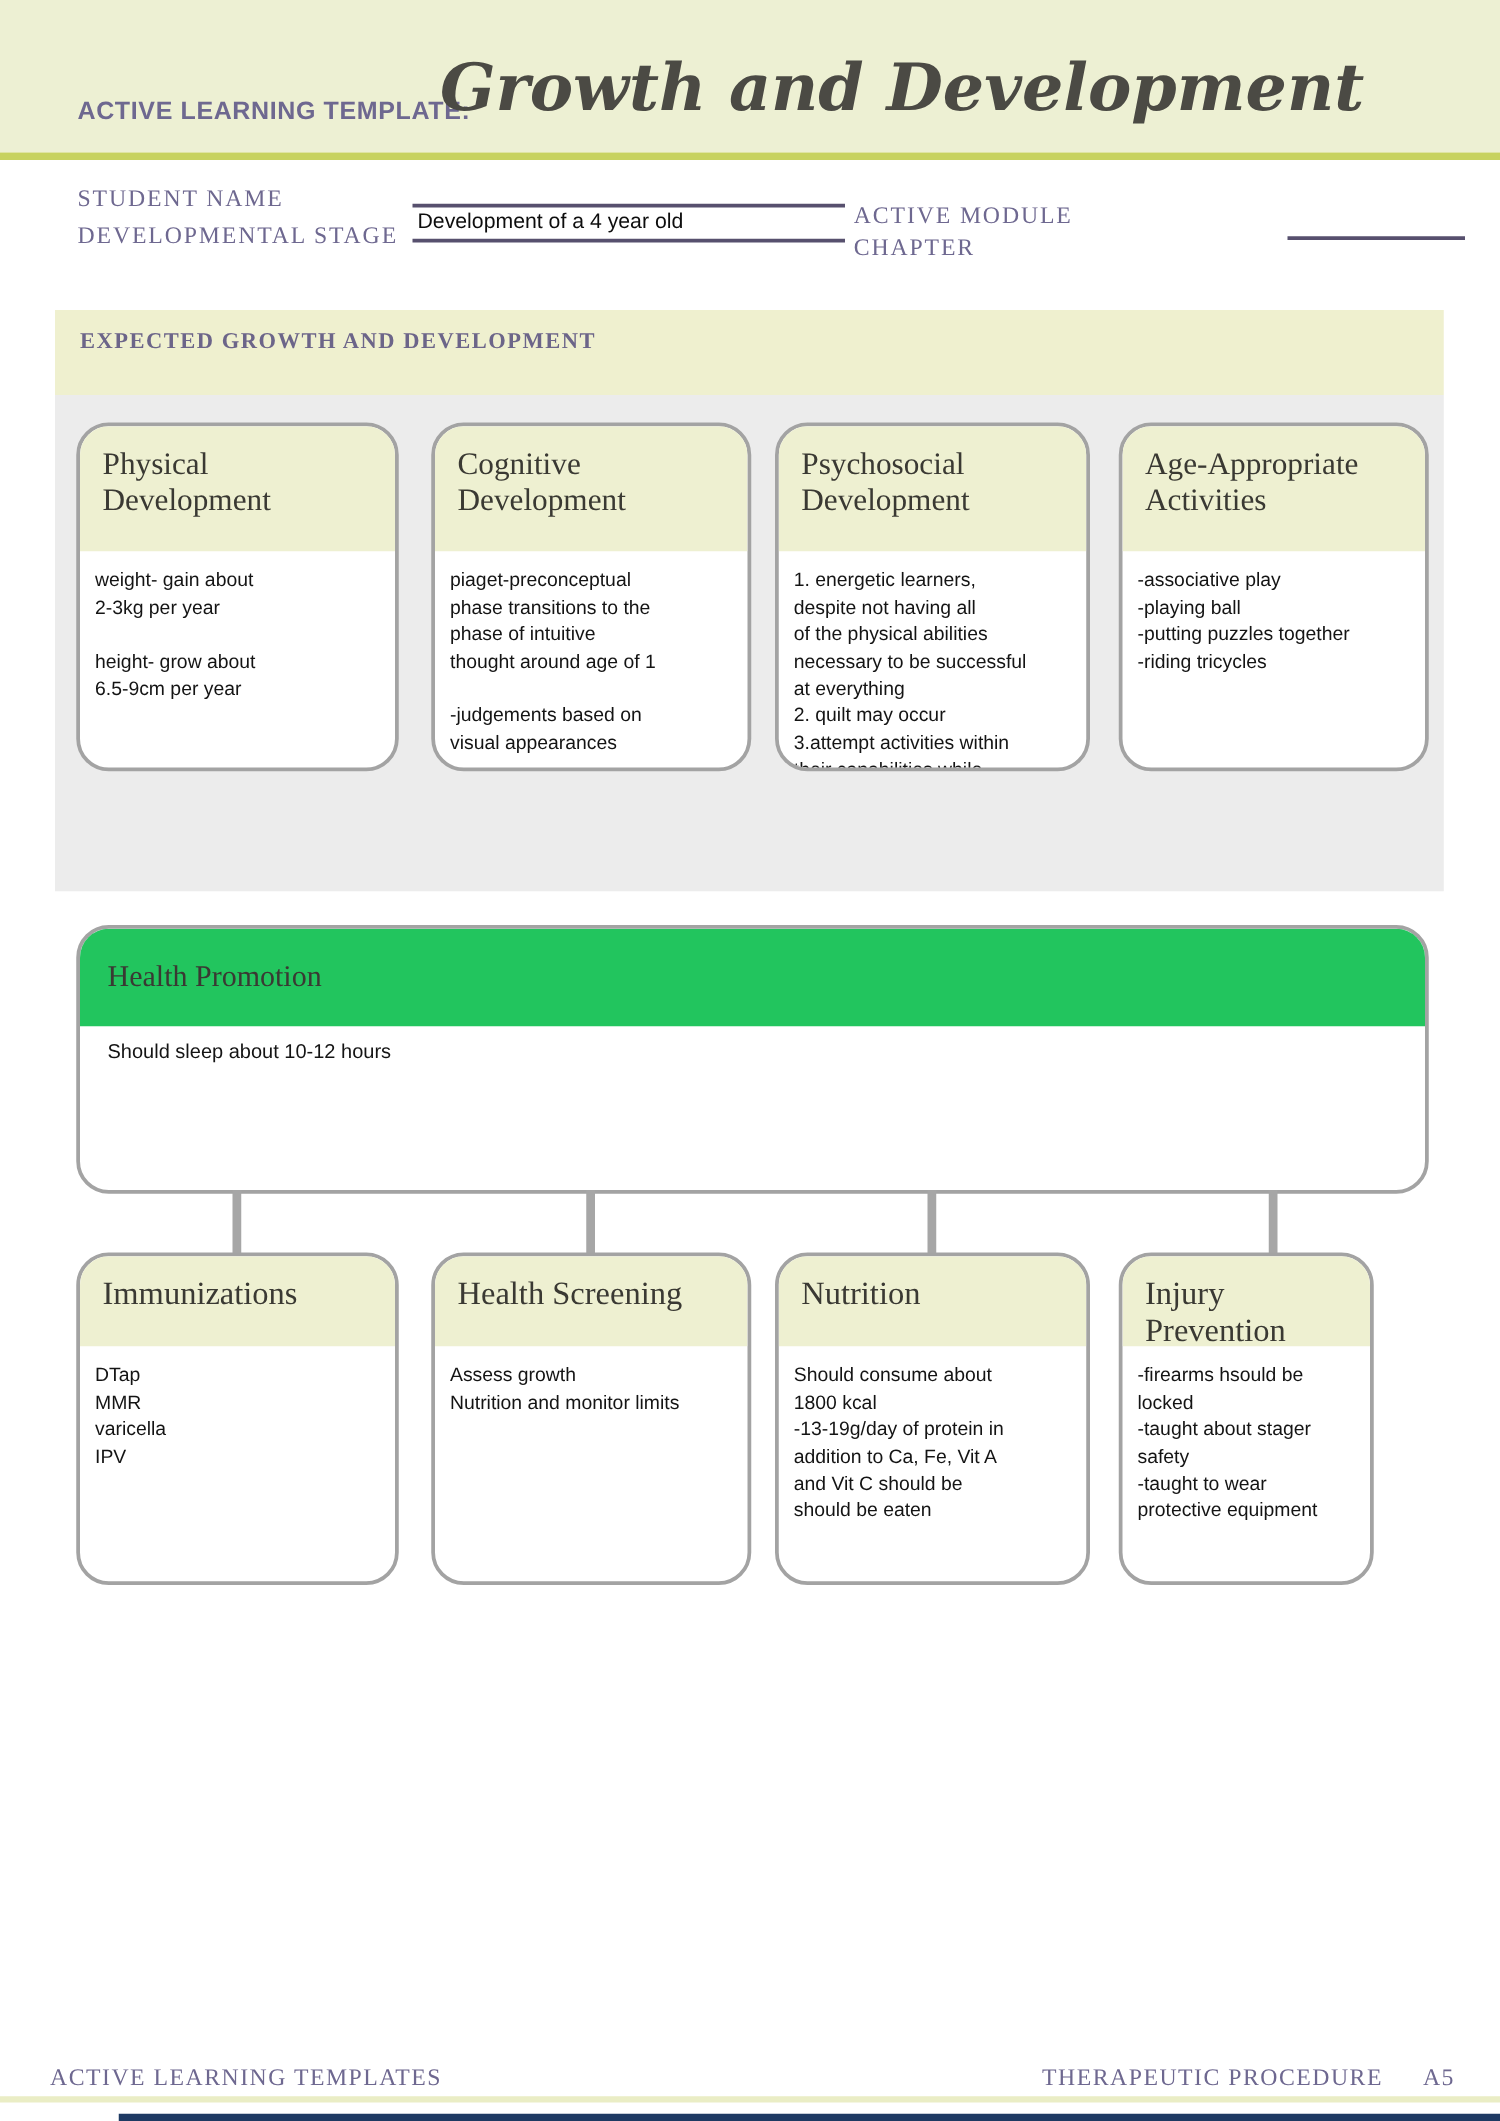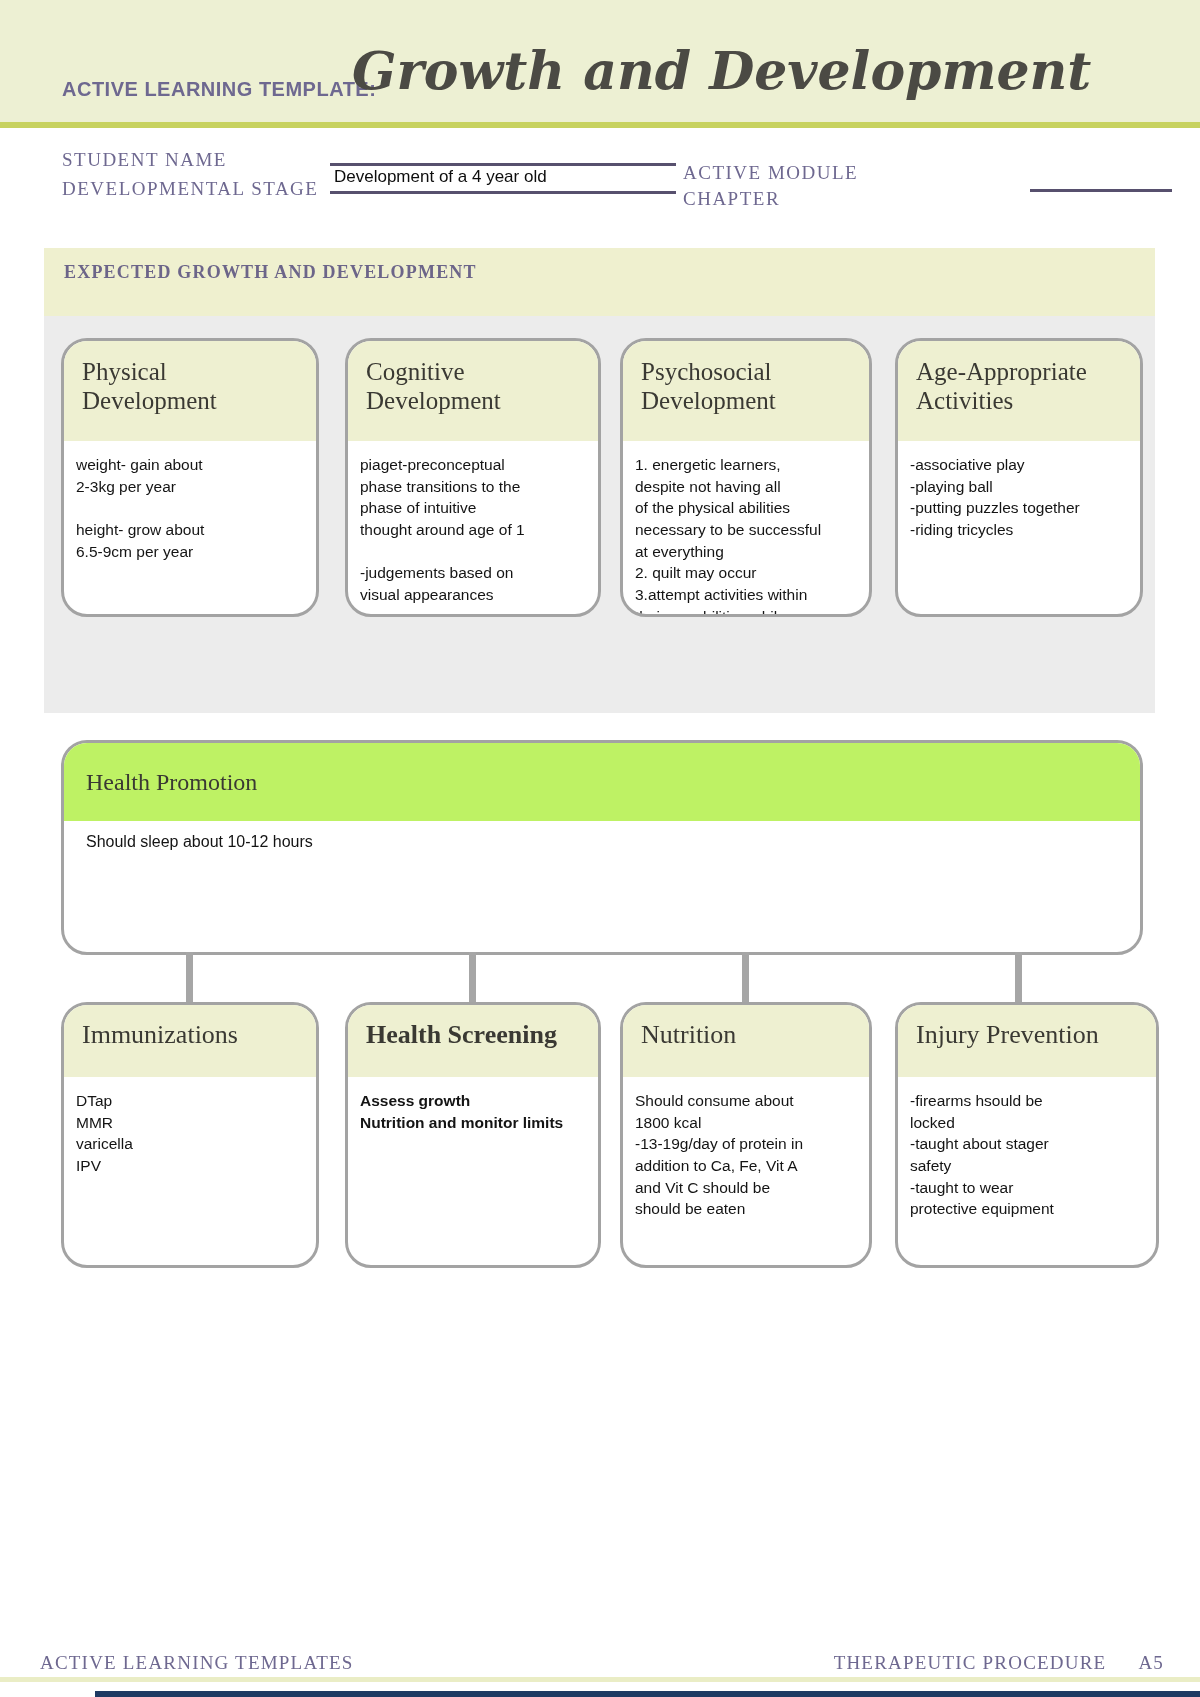--- a/index.html
+++ b/index.html
@@ -37,21 +37,21 @@
   .card-title{font-family:"Liberation Serif",serif;color:#3a3933;padding:16px 16px 0 18px;
               line-height:1.16;}
   .top-card .card-title{font-size:25px;}
   .bot-card .card-title{font-size:26px;padding-top:15px;}
   .card-body{padding:13px 12px 10px 12px;font-size:15.5px;line-height:1.4;color:#141414;
              white-space:pre-line;}
 
   
   .hp{position:absolute;left:61px;top:740px;width:1082px;height:215px;background:#fff;
       border:3px solid #a3a3a3;border-radius:26px;overflow:hidden;box-sizing:border-box;}
-  .hp-head{height:78px;background:#bef264;}
+  .hp-head{height:78px;background:#22c55e;}
   .hp-title{font-family:"Liberation Serif",serif;font-size:24px;color:#3a3933;
             padding:26px 0 0 22px;}
   .hp-body{padding:12px 22px;font-size:16px;color:#141414;white-space:pre-line;}
 
   .connector{position:absolute;top:952px;width:7px;height:52px;background:#a6a6a6;}
 
   
   .foot{position:absolute;top:1652px;font-family:"Liberation Serif",serif;font-size:19px;
         color:#6e6890;letter-spacing:1.2px;}
   .foot-right{right:36px;display:flex;gap:32px;}
@@ -149,41 +149,41 @@
   <div class="card bot-card" style="left:61px;width:258px;">
     <div class="card-head">
       <div class="card-title">Immunizations</div>
     </div>
     <div class="card-body">DTap
 MMR
 varicella
 IPV</div>
   </div>
 
-  <div class="card bot-card" style="left:345px;width:256px;font-weight:bold;">
+  <div class="card bot-card" style="left:345px;width:256px;">
     <div class="card-head">
       <div class="card-title">Health Screening</div>
     </div>
     <div class="card-body">Assess growth
 Nutrition and monitor limits</div>
   </div>
 
   <div class="card bot-card" style="left:620px;width:252px;">
     <div class="card-head">
       <div class="card-title">Nutrition</div>
     </div>
     <div class="card-body">Should consume about
 1800 kcal
 -13-19g/day of protein in
 addition to Ca, Fe, Vit A
 and Vit C should be
 should be eaten</div>
   </div>
 
-  <div class="card bot-card" style="left:895px;width:264px;">
+  <div class="card bot-card" style="left:895px;width:204px;">
     <div class="card-head">
       <div class="card-title">Injury Prevention</div>
     </div>
     <div class="card-body">-firearms hsould be
 locked
 -taught about stager
 safety
 -taught to wear
 protective equipment</div>
   </div>

